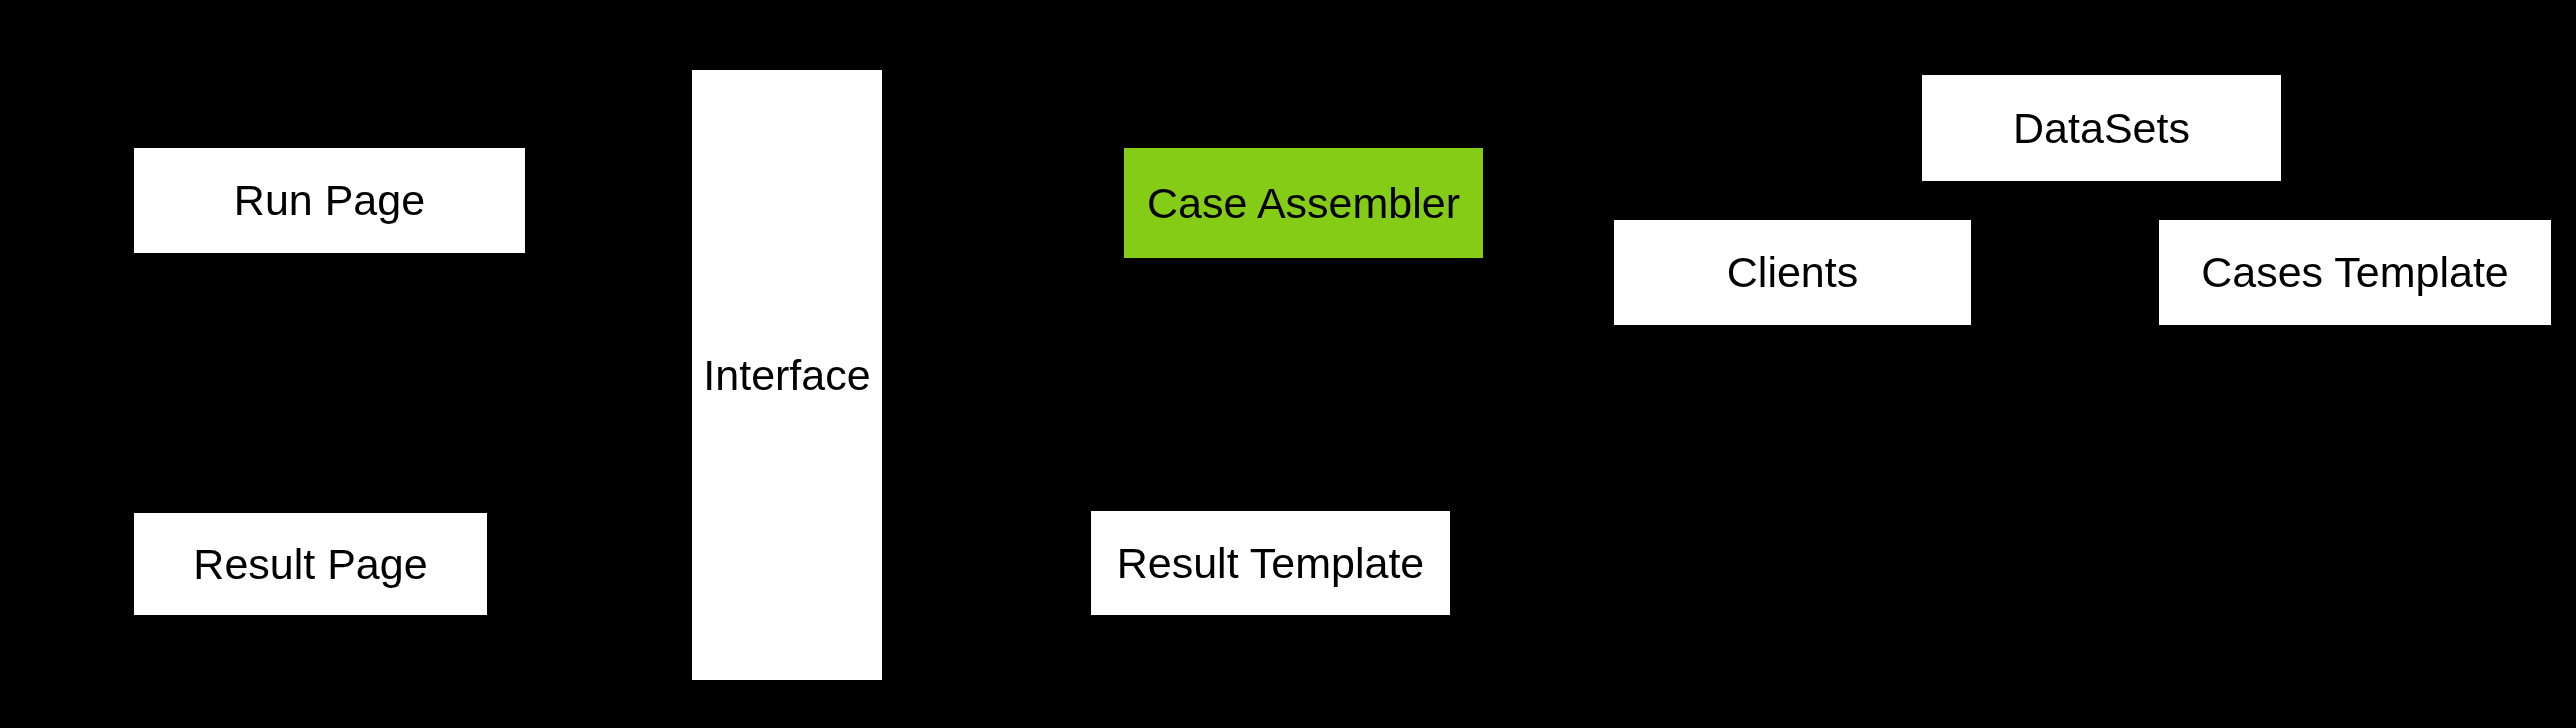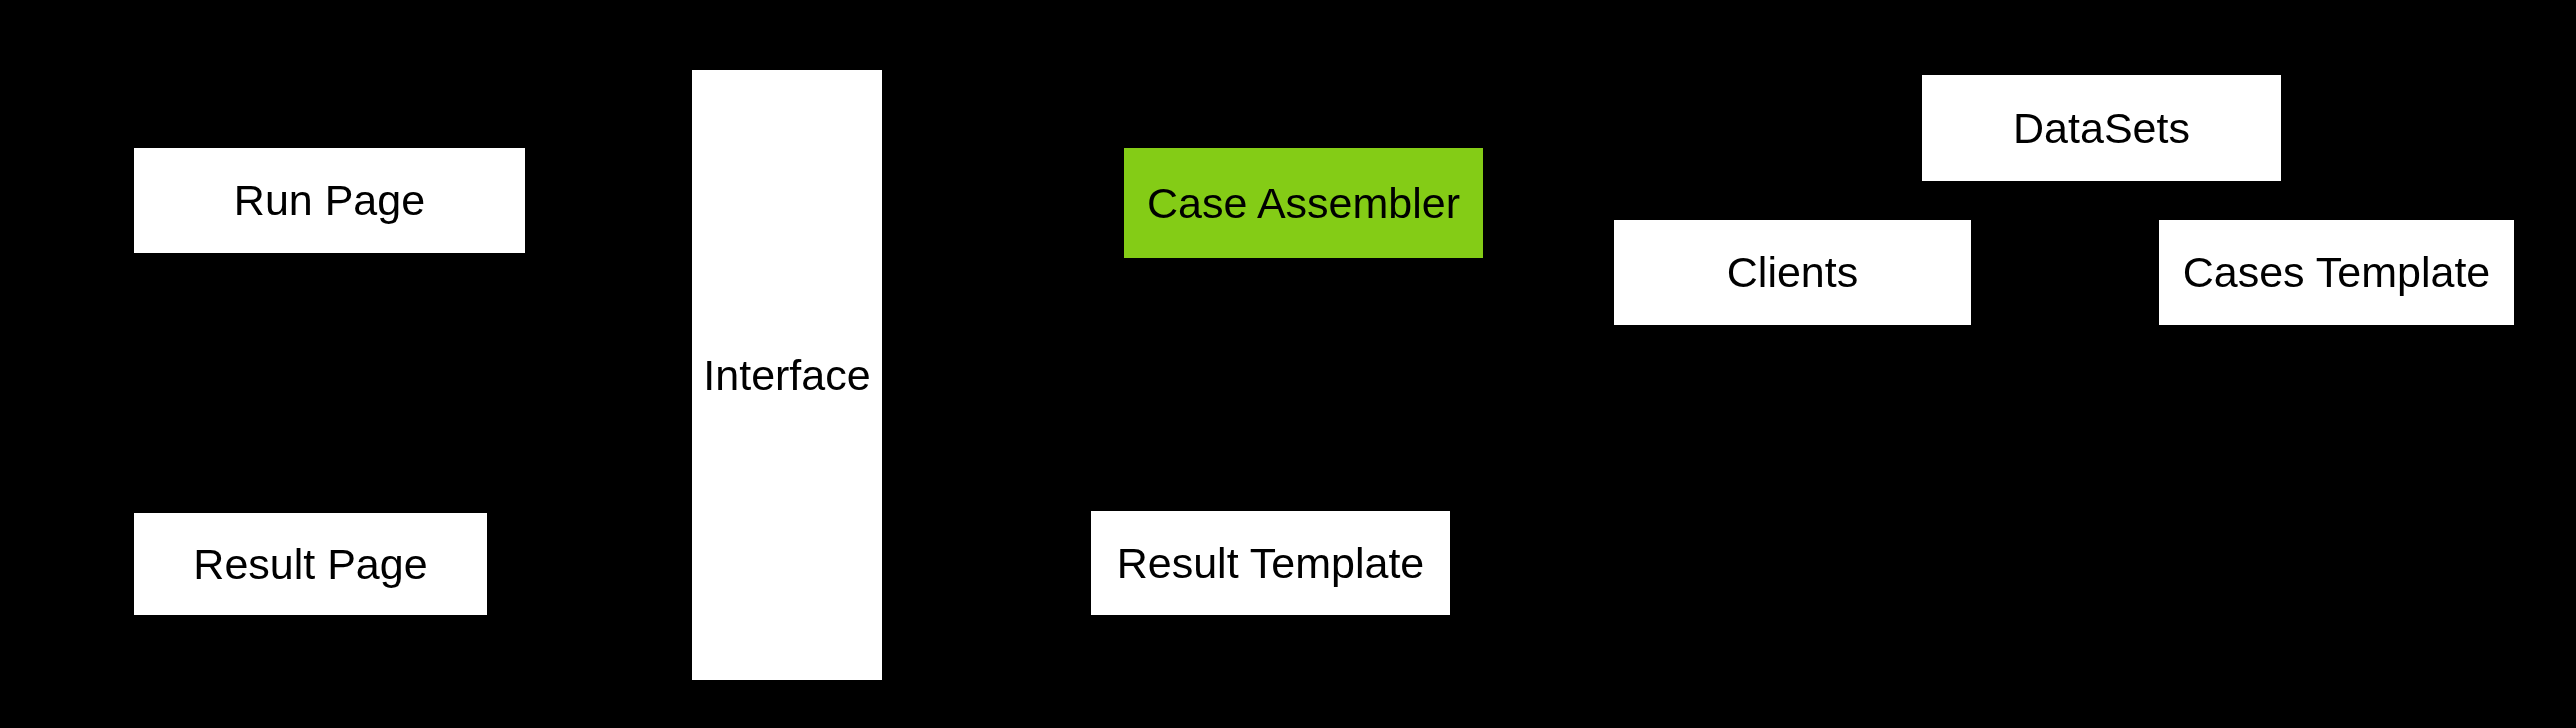--- a/index.html
+++ b/index.html
@@ -49,17 +49,17 @@
     </div>
     <div class="node" style="left: 1091px; top: 511px; width: 359px; height: 104px; background: rgb(255, 255, 255);">
       <span class="label" style="color: rgb(0, 0, 0);">Result Template</span>
     </div>
     <div class="node" style="left: 1922px; top: 75px; width: 359px; height: 106px; background: rgb(255, 255, 255);">
       <span class="label" style="color: rgb(0, 0, 0);">DataSets</span>
     </div>
     <div class="node" style="left: 1614px; top: 220px; width: 357px; height: 105px; background: rgb(255, 255, 255);">
       <span class="label" style="color: rgb(0, 0, 0);">Clients</span>
     </div>
-    <div class="node" style="left: 2159px; top: 220px; width: 355px; height: 105px; background: rgb(255, 255, 255);">
+    <div class="node" style="left: 2159px; top: 220px; width: 392px; height: 105px; background: rgb(255, 255, 255);">
       <span class="label" style="color: rgb(0, 0, 0);">Cases Template</span>
     </div>
   </div>
 
 
 </body></html>

